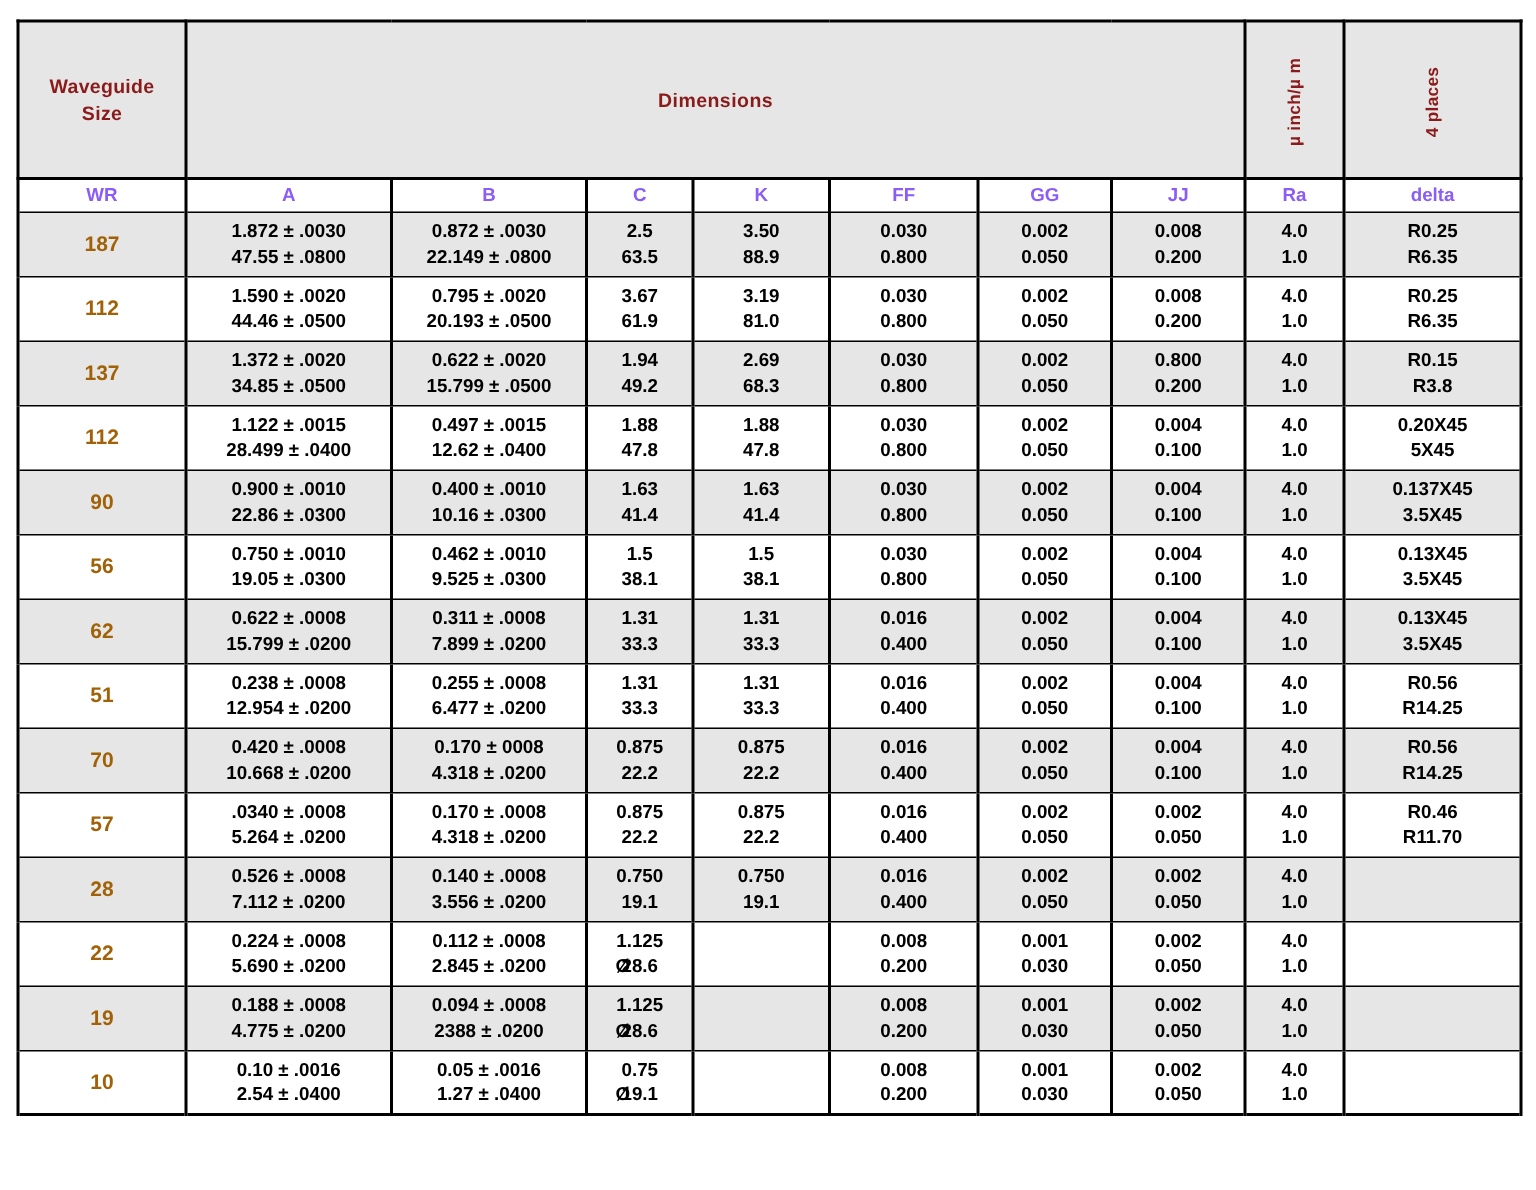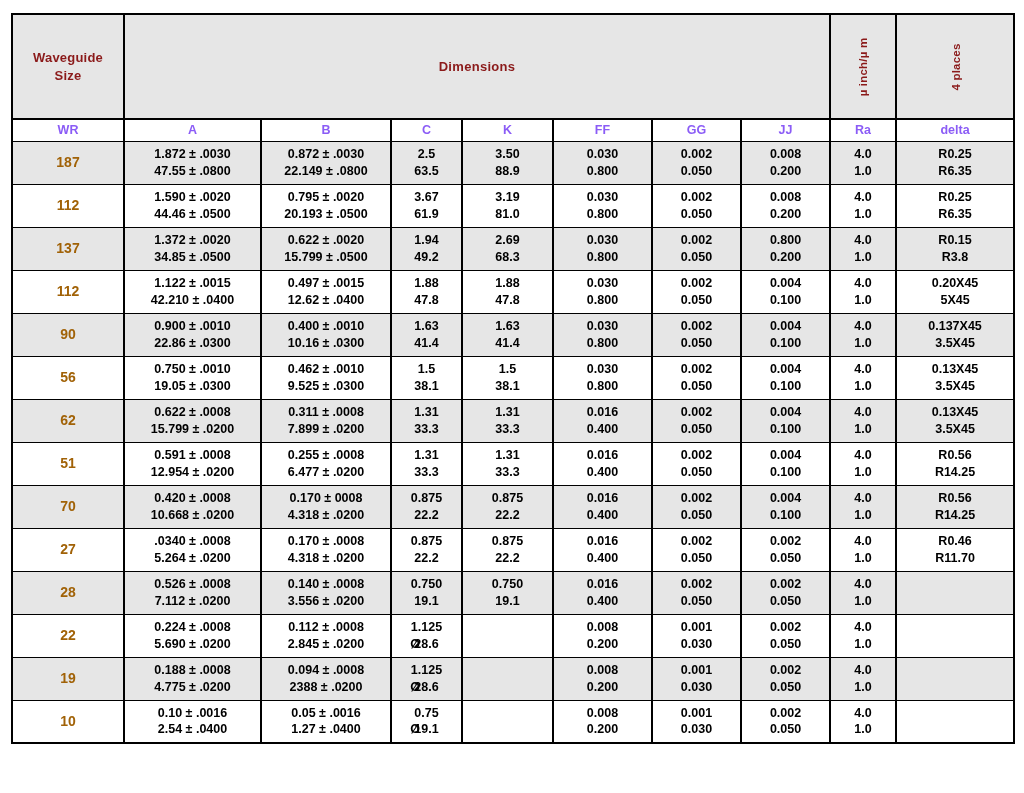--- a/index.html
+++ b/index.html
@@ -367,21 +367,21 @@
               <span class="ln">R0.15</span>
               <span class="ln">R3.8</span>
             </span>
           </td>
         </tr>
         <tr class="data plain">
           <td class="wr">112</td>
           <td>
             <span class="cellpair">
               <span class="ln">1.122 ± .0015</span>
-              <span class="ln">42.210 ± .0400</span>
+              <span class="ln">28.499 ± .0400</span>
             </span>
           </td>
           <td>
             <span class="cellpair">
               <span class="ln">0.497 ± .0015</span>
               <span class="ln">12.62 ± .0400</span>
             </span>
           </td>
           <td>
             <span class="cellpair">
@@ -594,21 +594,21 @@
             <span class="cellpair">
               <span class="ln">0.13X45</span>
               <span class="ln">3.5X45</span>
             </span>
           </td>
         </tr>
         <tr class="data plain">
           <td class="wr">51</td>
           <td>
             <span class="cellpair">
-              <span class="ln">0.591 ± .0008</span>
+              <span class="ln">0.238 ± .0008</span>
               <span class="ln">12.954 ± .0200</span>
             </span>
           </td>
           <td>
             <span class="cellpair">
               <span class="ln">0.255 ± .0008</span>
               <span class="ln">6.477 ± .0200</span>
             </span>
           </td>
           <td>
@@ -705,21 +705,21 @@
             </span>
           </td>
           <td>
             <span class="cellpair">
               <span class="ln">R0.56</span>
               <span class="ln">R14.25</span>
             </span>
           </td>
         </tr>
         <tr class="data plain">
-          <td class="wr">27</td>
+          <td class="wr">57</td>
           <td>
             <span class="cellpair">
               <span class="ln">.0340 ± .0008</span>
               <span class="ln">5.264 ± .0200</span>
             </span>
           </td>
           <td>
             <span class="cellpair">
               <span class="ln">0.170 ± .0008</span>
               <span class="ln">4.318 ± .0200</span>

